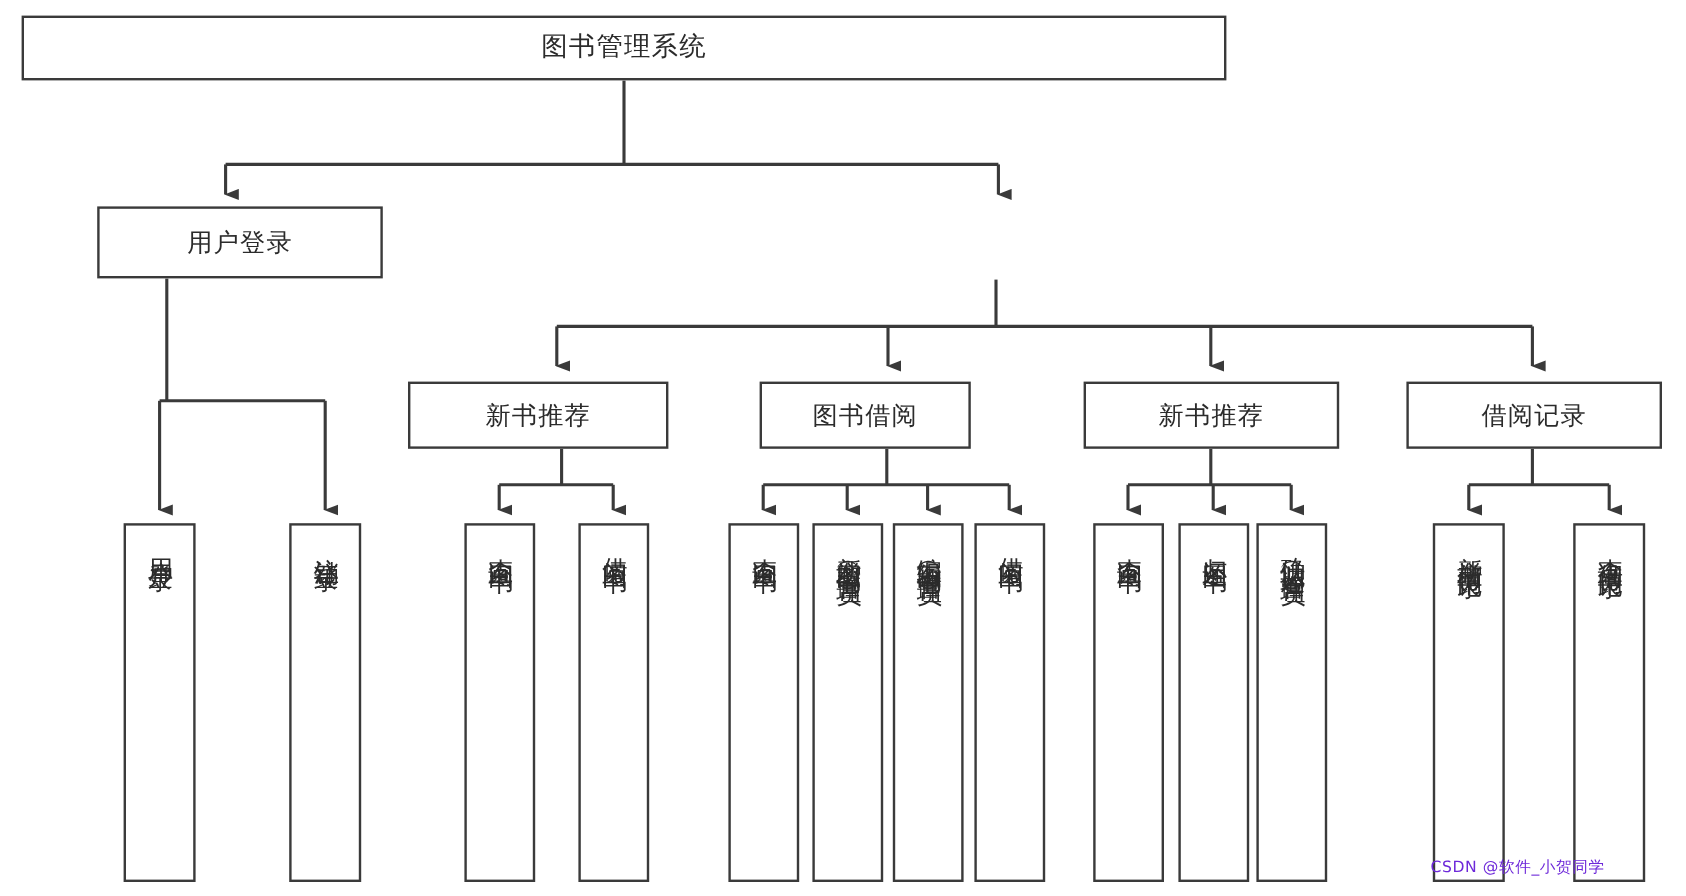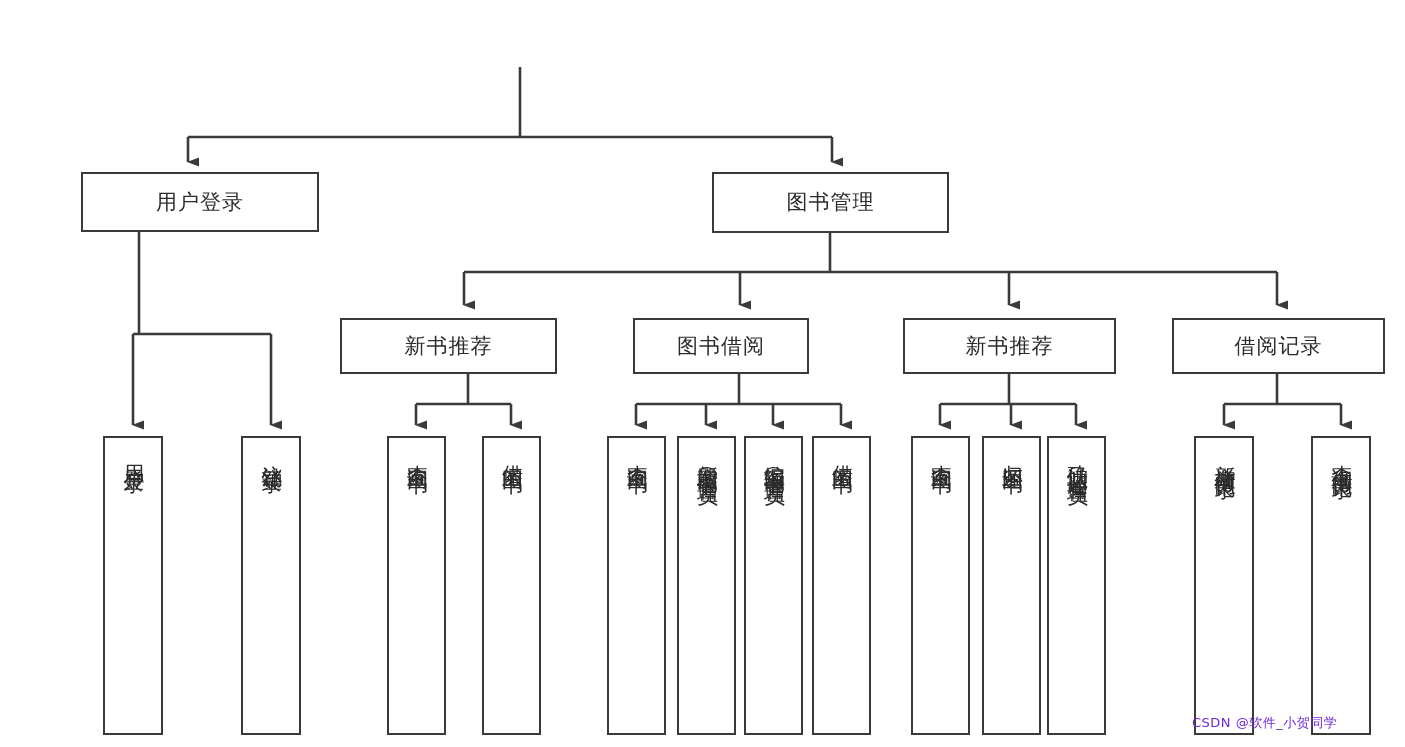--- a/index.html
+++ b/index.html
@@ -116,26 +116,26 @@
       <path d="M1011,404 L1011,425" marker-end="url(#arrow)"></path>
       <path d="M1076,404 L1076,425" marker-end="url(#arrow)"></path>
 
       <path d="M1277,374 L1277,404"></path>
       <path d="M1224,404 L1341,404"></path>
       <path d="M1224,404 L1224,425" marker-end="url(#arrow)"></path>
       <path d="M1341,404 L1341,425" marker-end="url(#arrow)"></path>
     </g>
   </svg>
 
+  <div class="node root" style="left:18px; top:13px; width:1004px; height:54px;">
+    <span class="label">图书管理系统</span>
+  </div>
 
   <div class="node" style="left:81px; top:172px; width:238px; height:60px;">
     <span class="label">用户登录</span>
-  </div>
-  <div class="node" style="left:712px; top:172px; width:237px; height:61px;">
-    <span class="label">图书管理</span>
   </div>
 
   <div class="node" style="left:340px; top:318px; width:217px; height:56px;">
     <span class="label">新书推荐</span>
   </div>
   <div class="node" style="left:633px; top:318px; width:176px; height:56px;">
     <span class="label">图书借阅</span>
   </div>
   <div class="node" style="left:903px; top:318px; width:213px; height:56px;">
     <span class="label">新书推荐</span>

